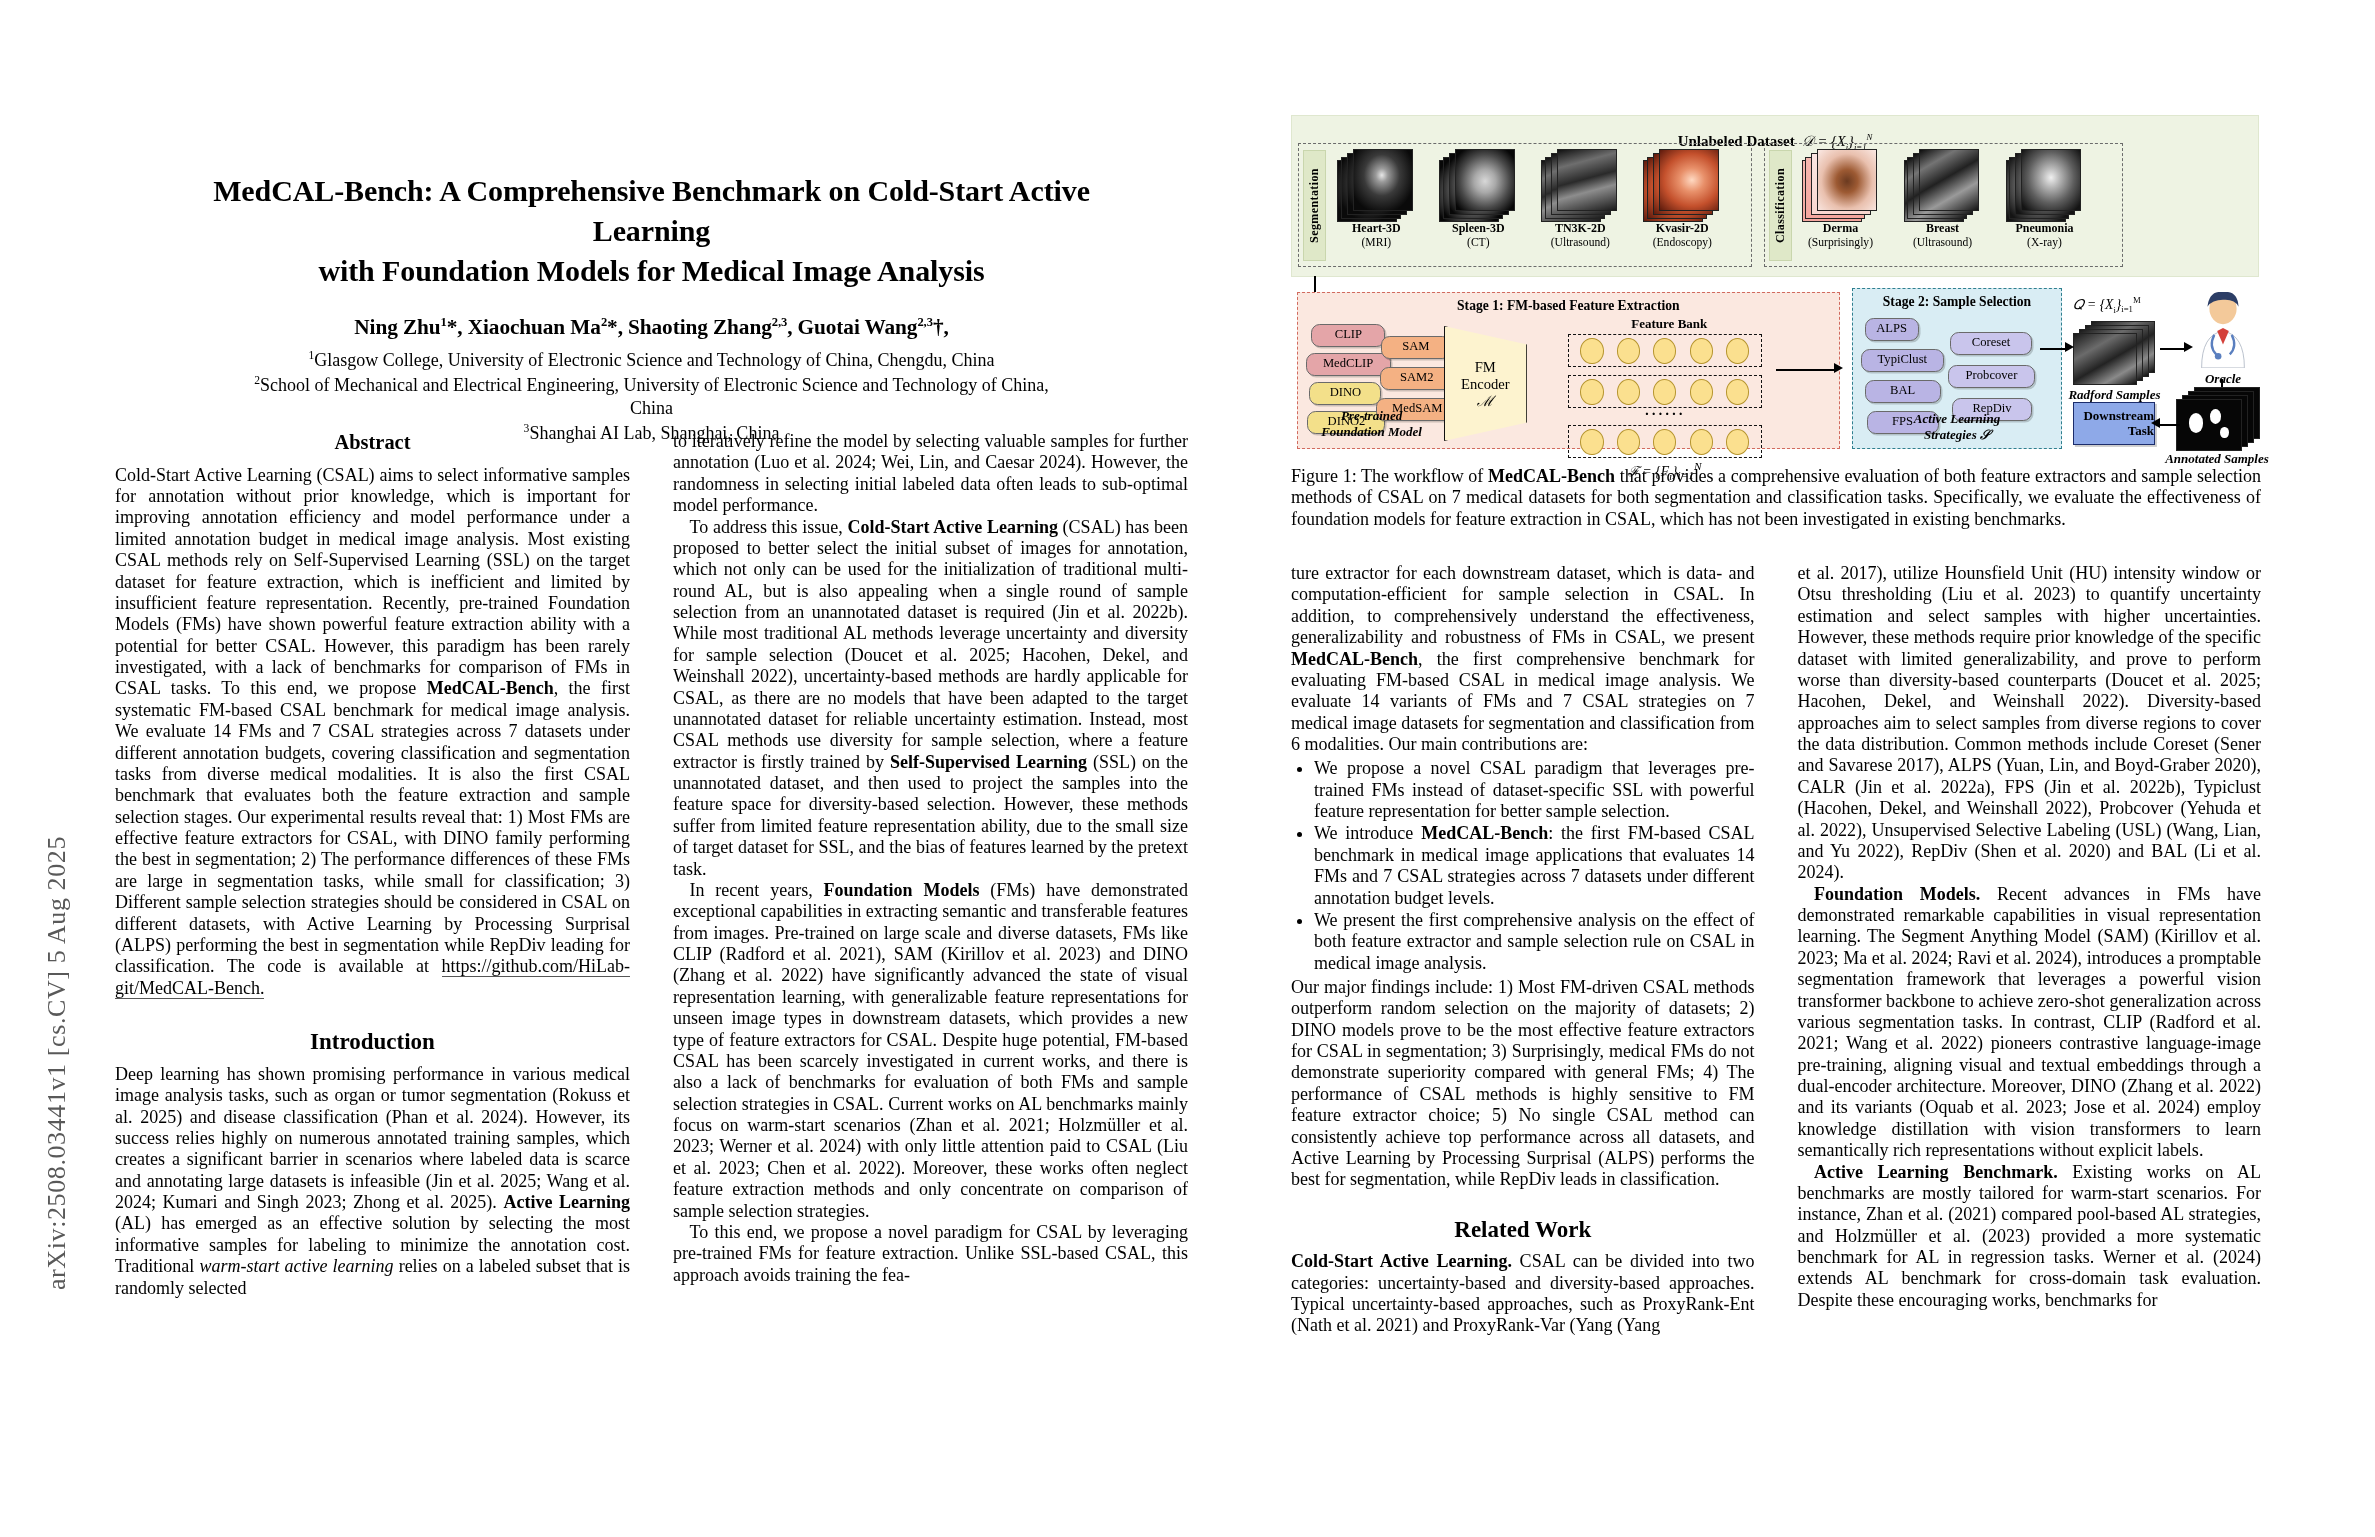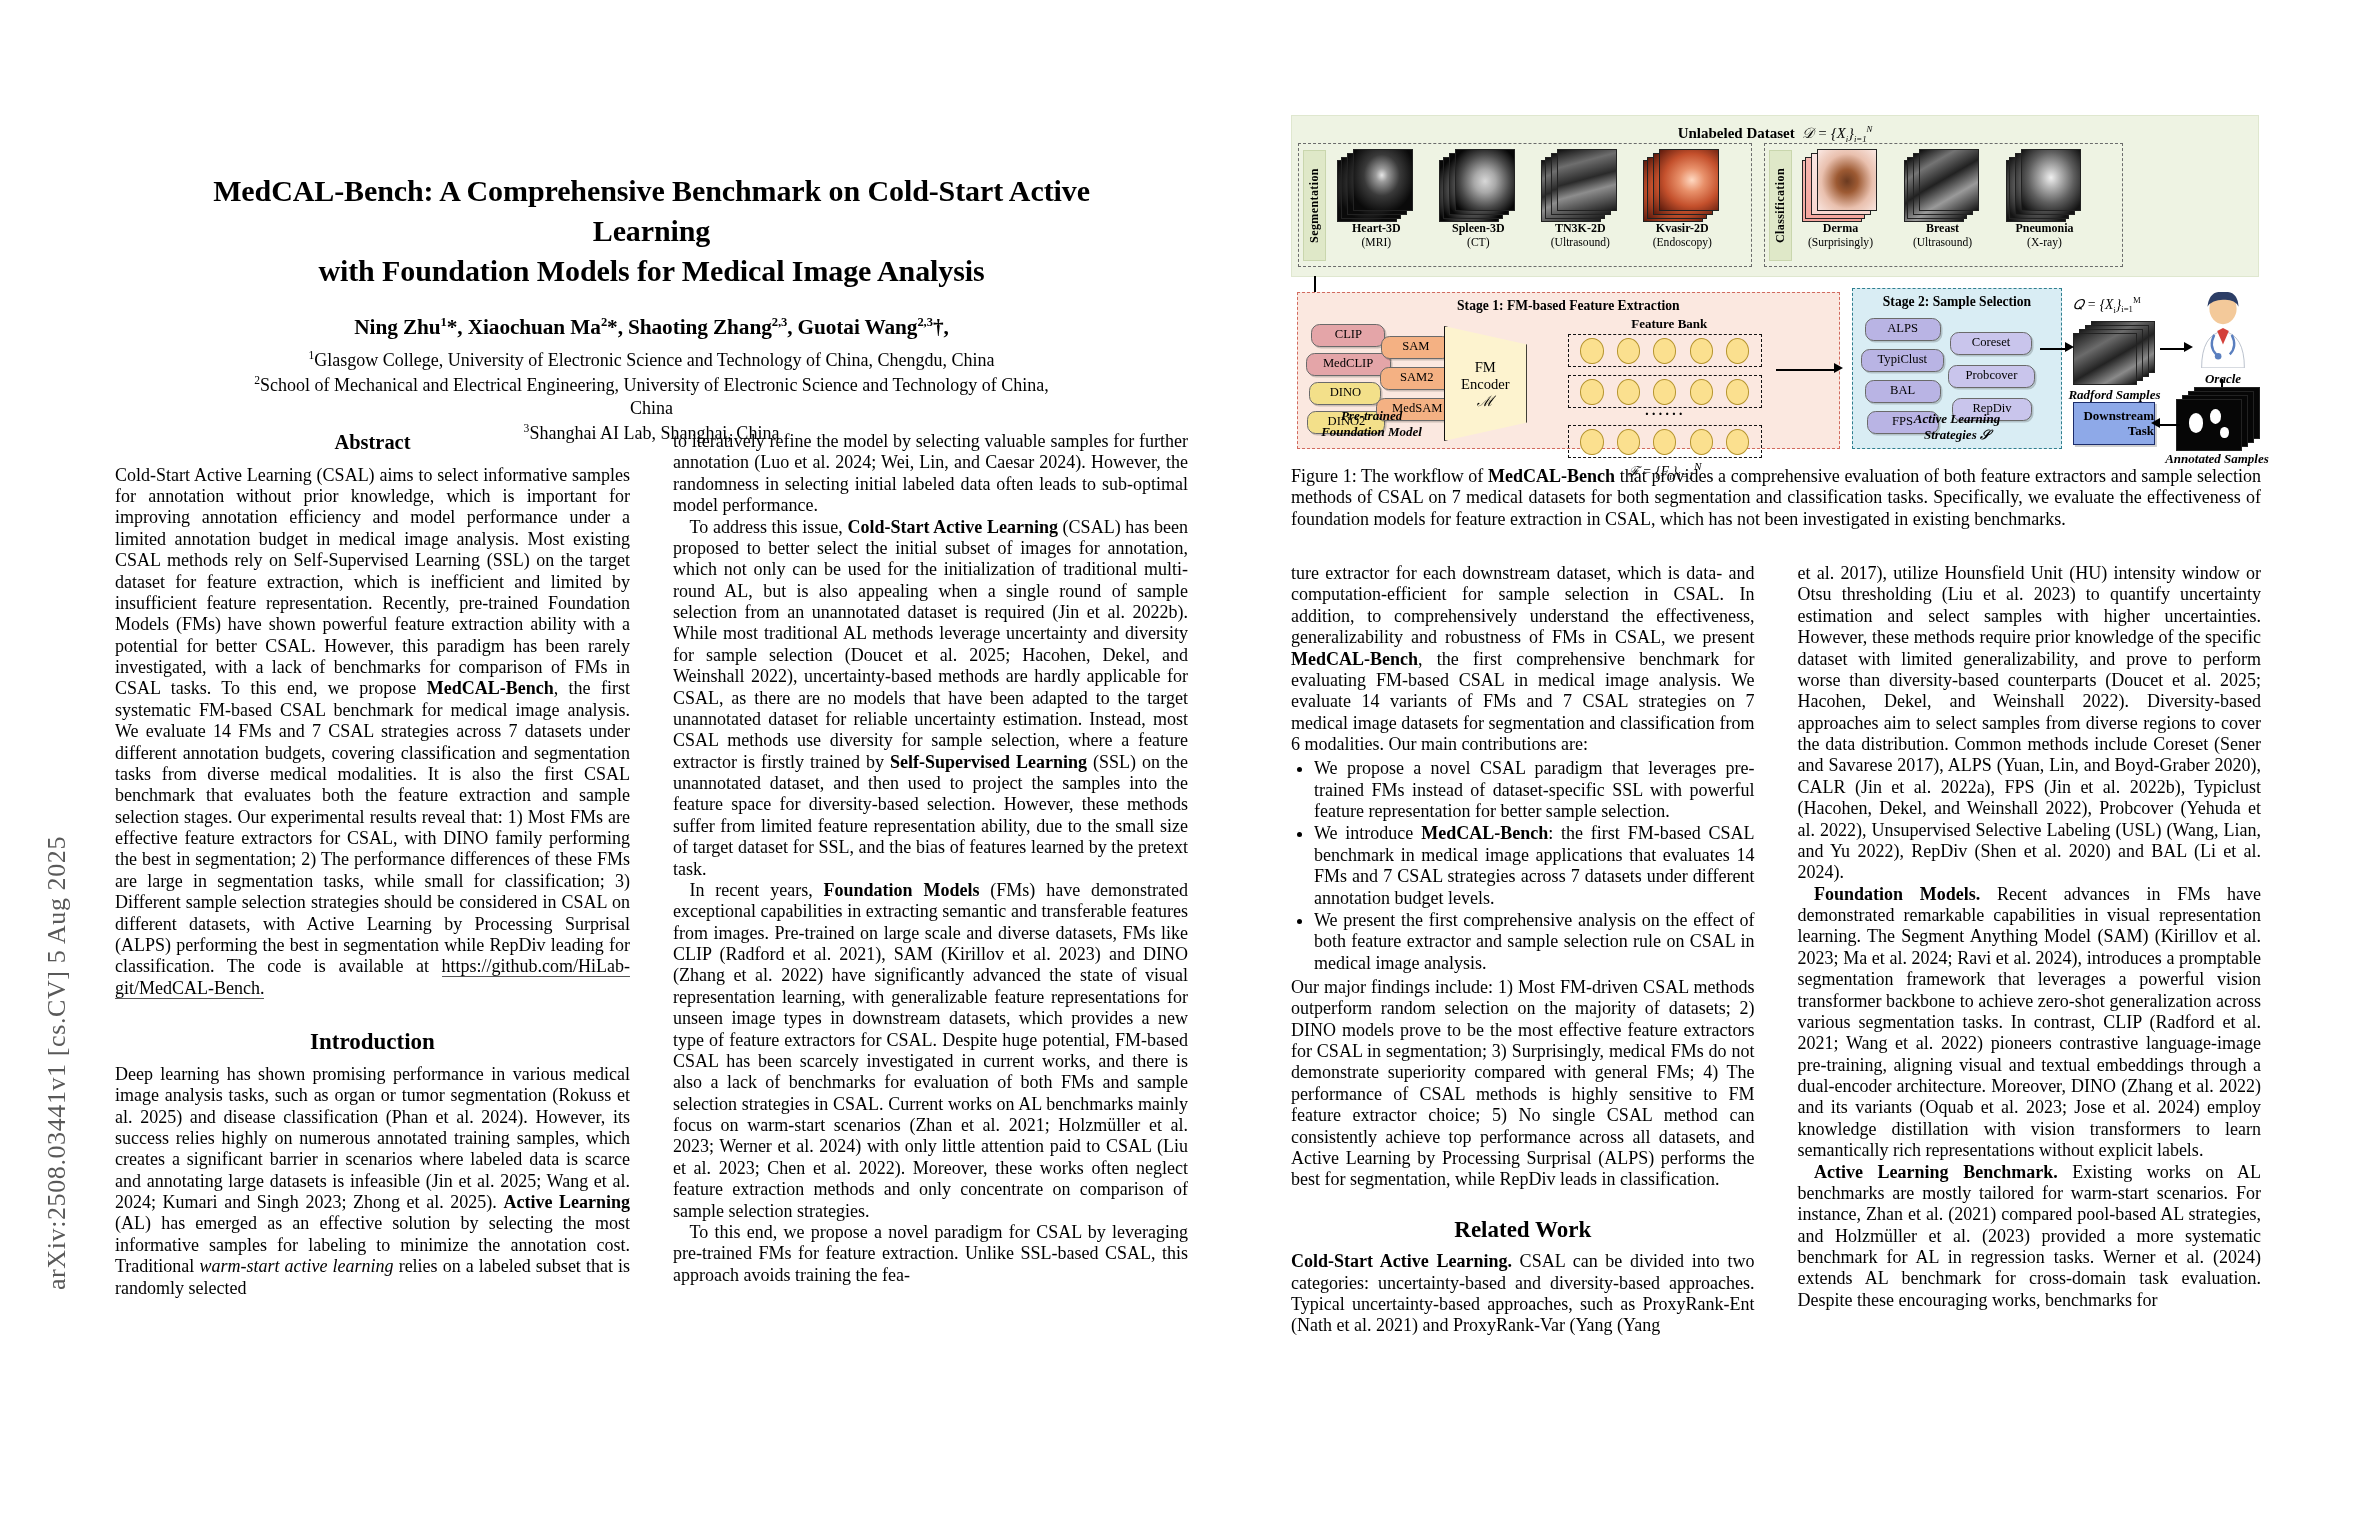--- a/index.html
+++ b/index.html
@@ -136,21 +136,21 @@
     position: absolute;
     left: 0; top: 0;
     width: 966px;
     height: 160px;
     background: #eef3e3;
     border: 1px solid #dfe7cf;
   }
   .fig-ds-title {
     position: absolute;
     left: 0; right: 0;
-    top: 8px;
+    top: 16px;
     text-align: center;
     font-size: 15px;
     font-weight: bold;
     font-family: "Liberation Serif", serif;
   }
   .fig-ds-title .math { font-style: italic; font-weight: normal; font-size: 14.6px;}
   .fig-ds-title sub { font-size: 8.7px; }
   .fig-ds-title sup { font-size: 8.7px; }
 
   .dashed-grp {
@@ -640,21 +640,21 @@
         </div>
         <div class="fbank-eq">ℱ = {<i>F<sub>i</sub></i>}<sub>i=1</sub><sup>N</sup></div>
       </div>
 
       <div class="arrow arrow-h" style="left:485px; top:254px; width:60px;"></div>
       <div class="ahead ahead-r" style="left:543px; top:248px;"></div>
 
       <div id="stage2">
         <div class="stage-title">Stage 2: Sample Selection</div>
 
-        <div class="pill pill-pur" style="left:11.6px; top:29px; width:76px;">ALPS</div>
+        <div class="pill pill-pur" style="left:11.6px; top:29px; width:54px;">ALPS</div>
         <div class="pill pill-pur" style="left:7.8px;  top:60px; width:83px;">TypiClust</div>
         <div class="pill pill-pur" style="left:11.6px; top:91px; width:76px;">BAL</div>
         <div class="pill pill-pur" style="left:13.6px; top:122px; width:72px;">FPS</div>
 
         <div class="pill pill-pur2" style="left:97px; top:43px; width:82px;">Coreset</div>
         <div class="pill pill-pur2" style="left:95px;  top:76px; width:87px;">Probcover</div>
         <div class="pill pill-pur2" style="left:99px; top:109px; width:80px;">RepDiv</div>
 
         <div class="als-cap">
           <div>Active Learning</div>

